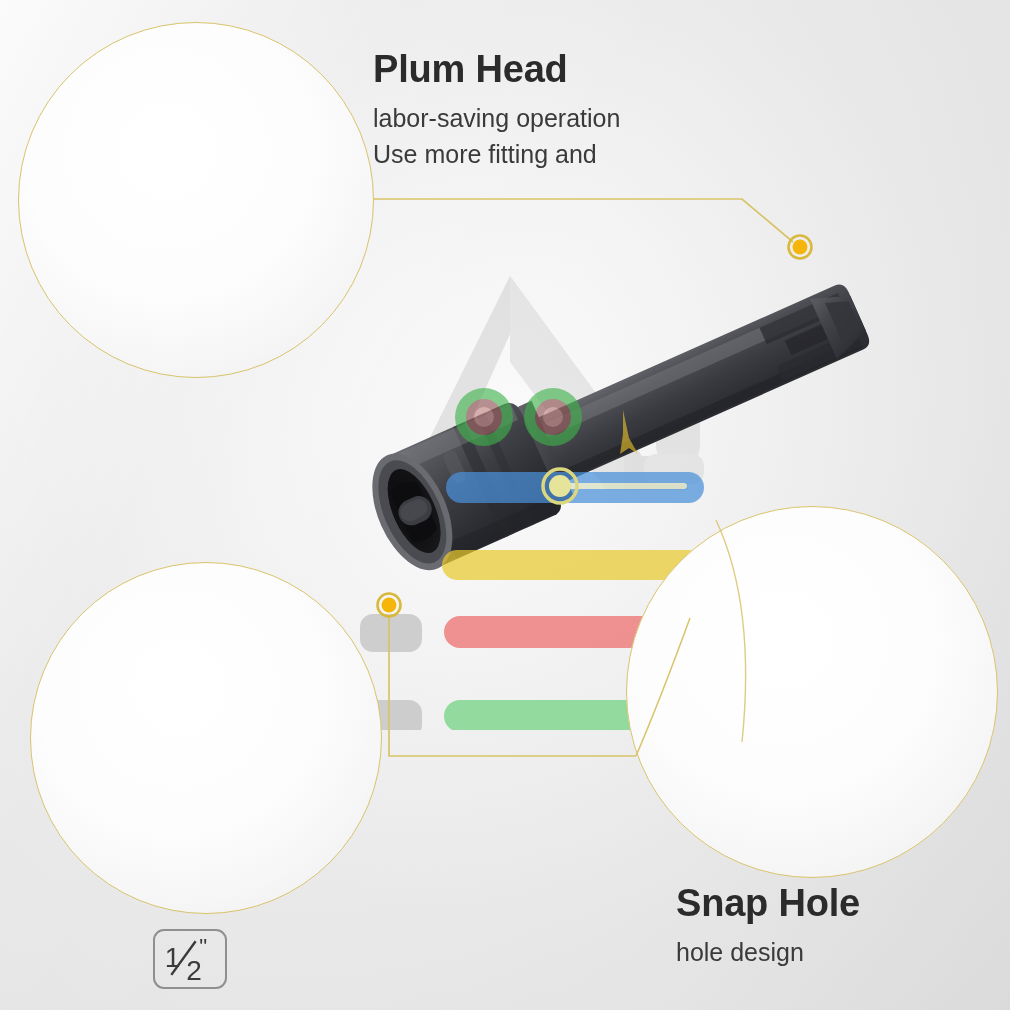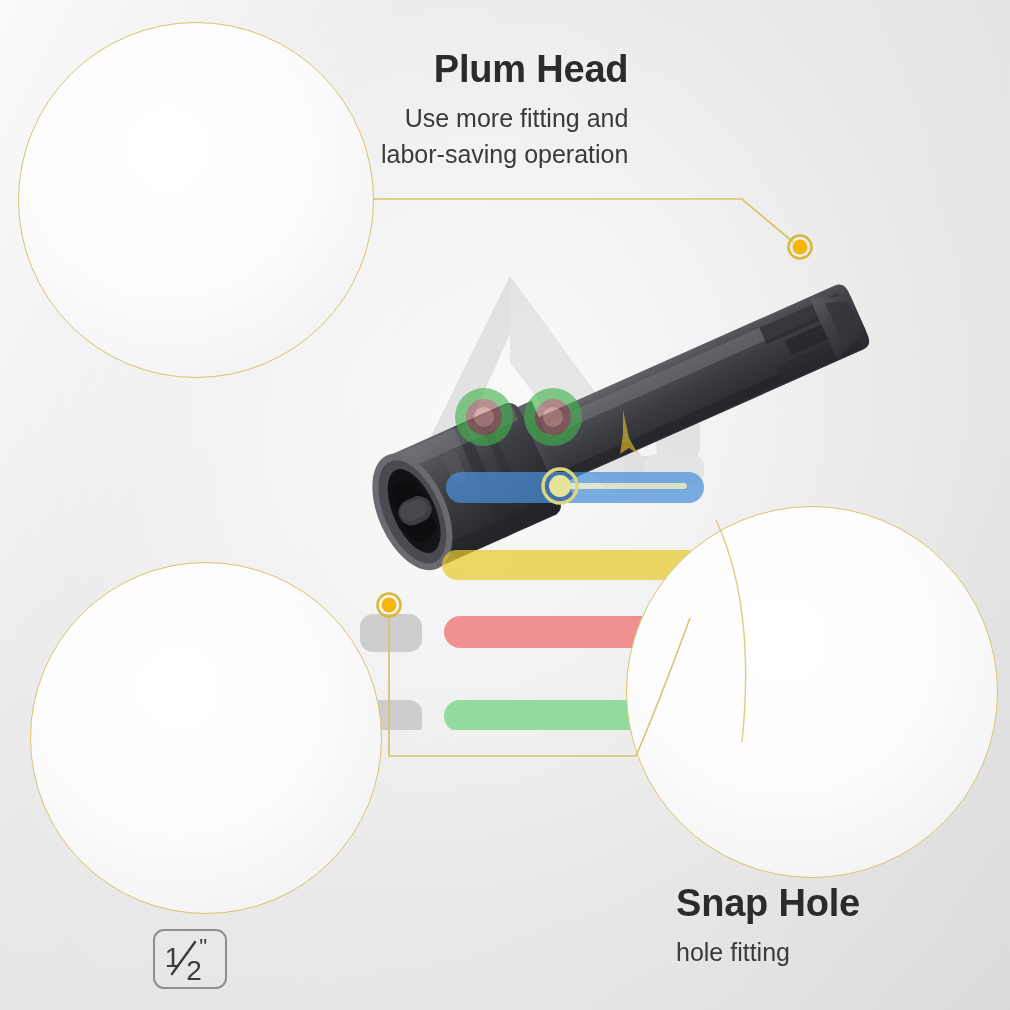--- a/index.html
+++ b/index.html
@@ -115,21 +115,21 @@
     margin: 0 0 10px 0;
     white-space: nowrap;
   }
   .callout .desc {
     font-size: 25px;
     color: #3a3a3a;
     line-height: 1.42;
     margin: 0;
     white-space: nowrap;
   }
-  #callout-plum { left: 381px; top: 48px; text-align: right; }
+  #callout-plum { left: 373px; top: 48px; }
   #callout-snap { left: 676px; top: 858px; margin-top: 24px; }
 
   
   #size-badge {
     position: absolute;
     left: 153px;
     top: 929px;
     width: 74px;
     height: 60px;
     border: 2px solid #8f8f8f;
@@ -423,27 +423,27 @@
 
       <g>
         <circle cx="389" cy="605" r="11.5" fill="none" stroke="#d9b93c" stroke-width="2.6"></circle>
         <circle cx="389" cy="605" r="7.5" fill="#f5b50a"></circle>
       </g>
     </svg>
   </div>
 
   <div class="callout" id="callout-plum">
     <p class="title">Plum Head</p>
+    <p class="desc">labor-saving operation</p>
     <p class="desc">Use more fitting and</p>
-    <p class="desc">labor-saving operation</p>
   </div>
 
   <div class="callout" id="callout-snap">
     <p class="title">Snap Hole</p>
-    <p class="desc">hole fitting</p>
+    <p class="desc">hole design</p>
   </div>
 
   <div id="size-badge">
     <svg viewBox="0 0 74 60" width="70" height="56">
       <text x="10" y="39" font-family="Liberation Sans, sans-serif" font-size="30" fill="#3a3a3a" id="sb-num">1</text>
       <line x1="17" y1="47" x2="43" y2="11" stroke="#3a3a3a" stroke-width="2.6"></line>
       <text x="33" y="52" font-family="Liberation Sans, sans-serif" font-size="30" fill="#3a3a3a" id="sb-den">2</text>
       <text x="47" y="25" font-family="Liberation Sans, sans-serif" font-size="24" fill="#3a3a3a" id="sb-unit">"</text>
     </svg>
   </div>

